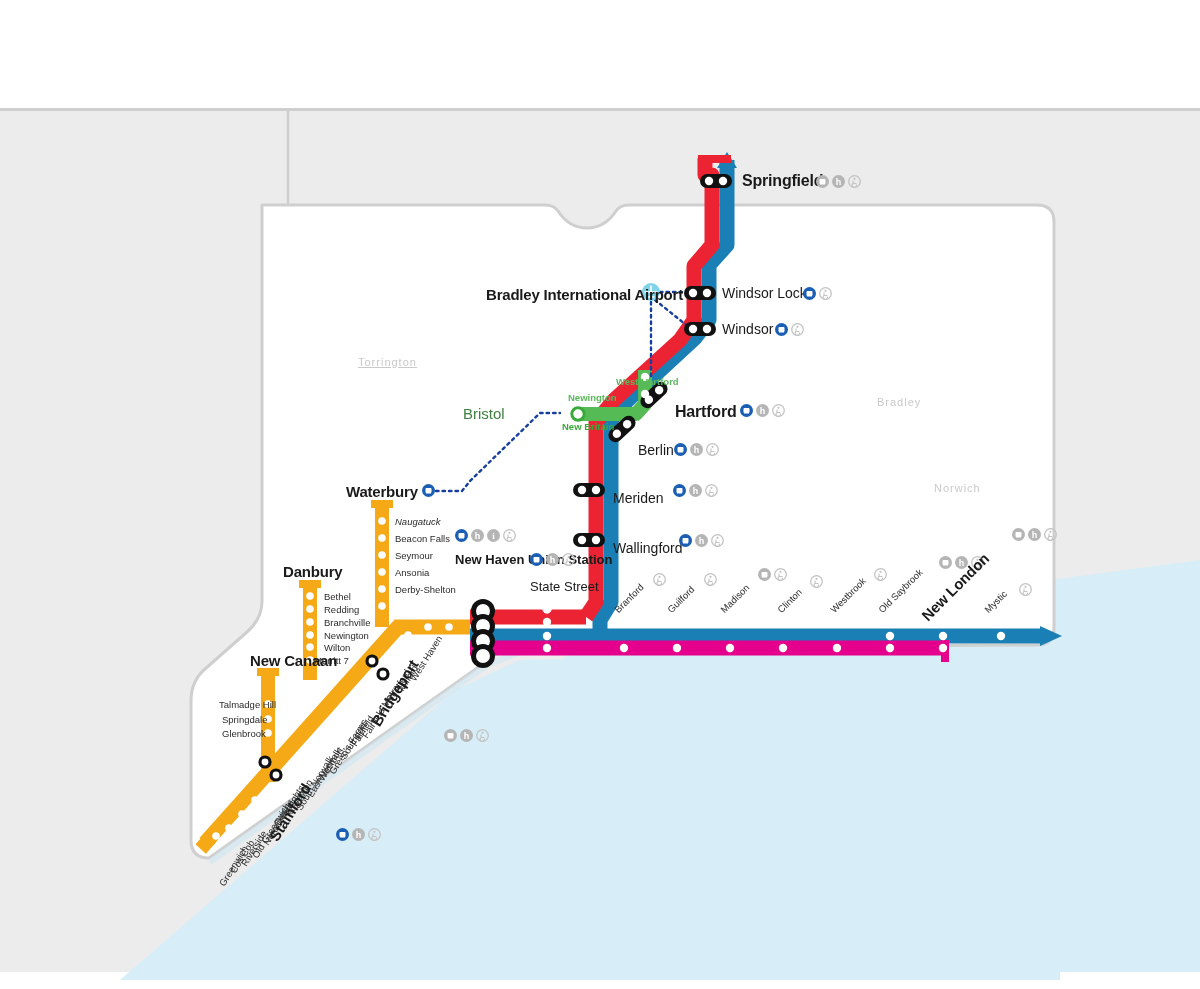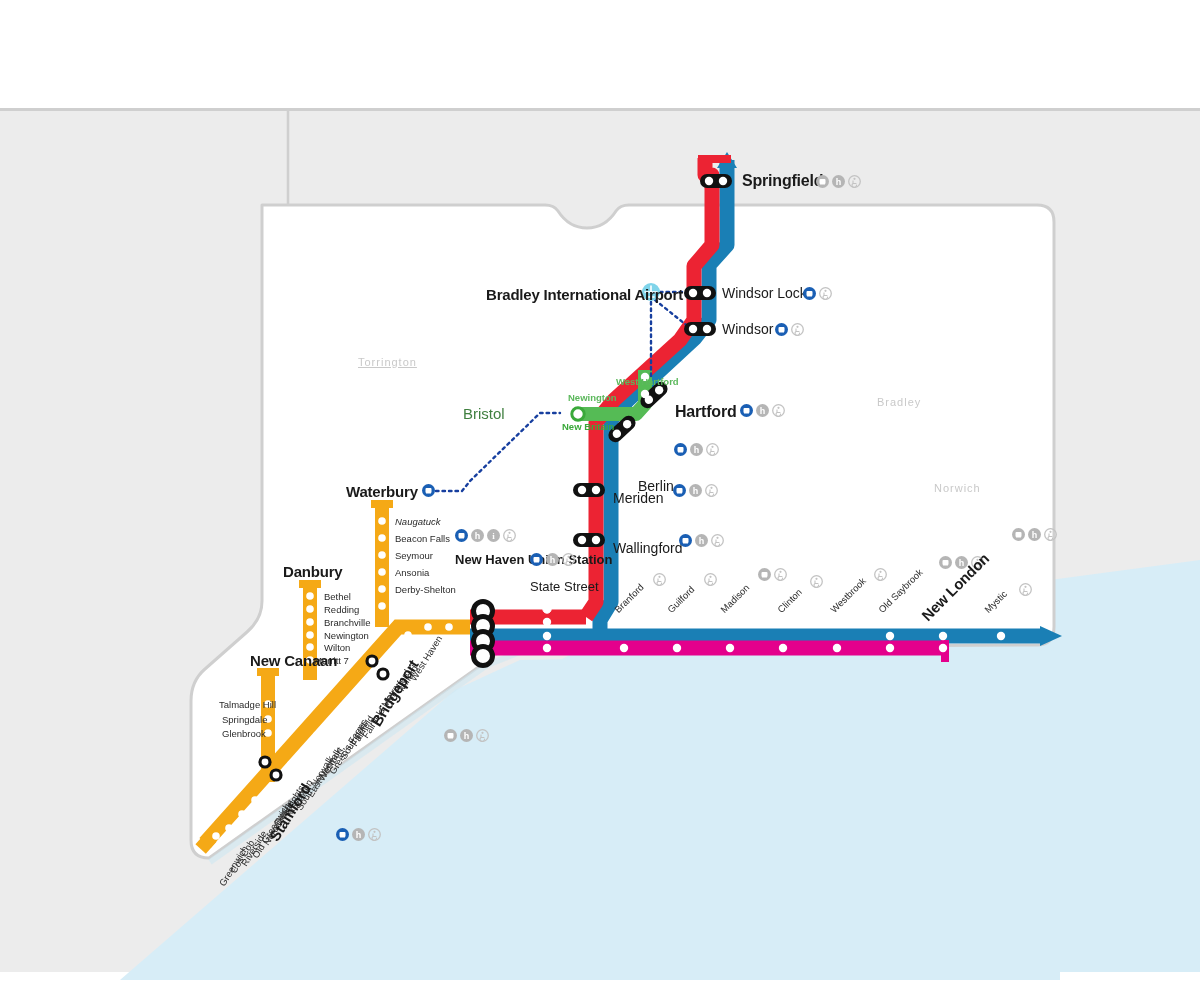--- a/index.html
+++ b/index.html
@@ -314,21 +314,21 @@
       </span>
   <span class="ico">
         <svg width="13" height="13">
           <circle cx="6.5" cy="6.5" r="5.8" fill="none" stroke="#c3c3c3" stroke-width="1.3"></circle>
           <circle cx="6.5" cy="3.8" r="1.1" fill="#c3c3c3"></circle>
           <path d="M5,5.6 L5,8.5 L8.4,8.5 M5,8.5 a2.2,2.2 0 1,0 3.4,1.2" stroke="#c3c3c3" stroke-width="1.1" fill="none"></path>
         </svg>
       </span>
 </div>
 
-<div class="lbl mid" style="left:638px;top:442px;margin-top:36px;">Berlin</div>
+<div class="lbl mid" style="left:638px;top:442px;">Berlin</div>
 <div class="icons" style="left:674px;top:443px;">
   <span class="ico">
         <svg width="13" height="13">
           <circle cx="6.5" cy="6.5" r="6.5" fill="#1a5fb4"></circle>
           <rect x="3.5" y="4" width="6" height="5" rx="1" fill="#fff"></rect>
           <rect x="4" y="8.5" width="5" height="1" fill="#fff"></rect>
         </svg>
       </span>
   <span class="ico">
         <svg width="13" height="13">

